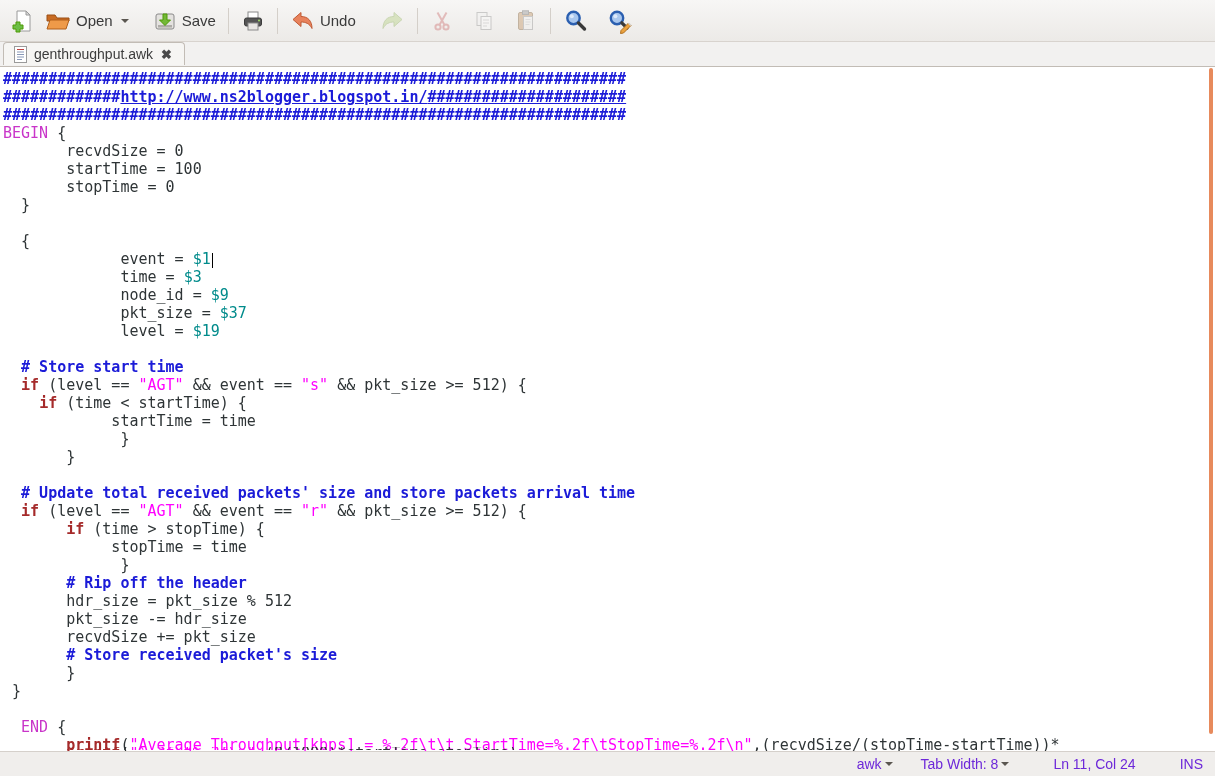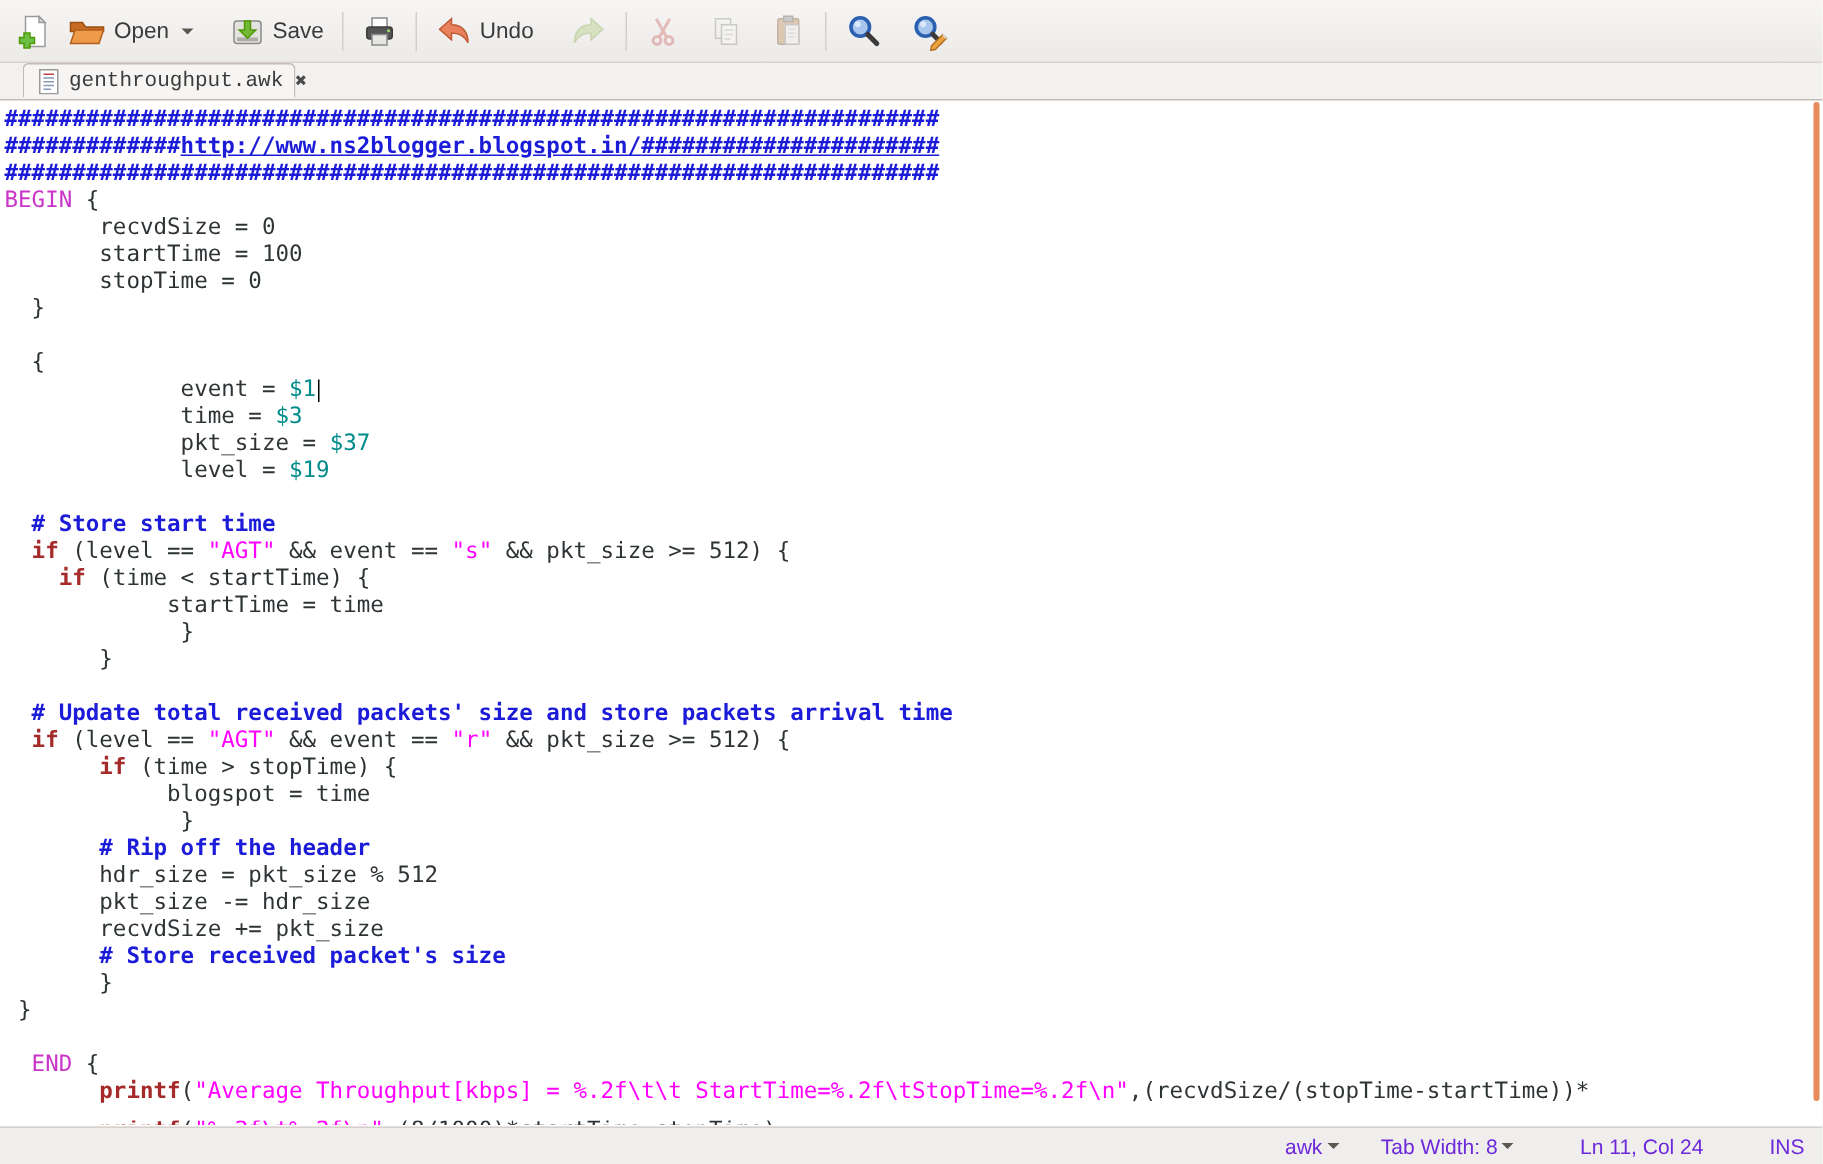--- a/index.html
+++ b/index.html
@@ -23,24 +23,24 @@
     width:0; height:0; border-left:4px solid transparent;
     border-right:4px solid transparent; border-top:4px solid #5a5650;
     margin-left:3px;
   }
   .sp8  { width:8px;  }
   .sp14 { width:14px; }
 
   
   .tabbar { height:23px; position:relative; padding-left:3px; }
   .tab {
-    position:absolute; left:15px; top:0; height:23px;
+    position:absolute; left:3px; top:0; height:23px;
     display:flex; align-items:center; gap:6px;
     background:#f6f5f3; border:1px solid #c2bcb5; border-bottom:none;
-    border-radius:4px 4px 0 0; padding:0 9px; width:182px;font-family:Liberation Mono, monospace;
+    border-radius:4px 4px 0 0; padding:0 9px; width:182px;
   }
   .tab-label { font-size:14px; color:#3c3c3c; white-space:nowrap; }
   .tab-close { font-size:13px; color:#4a4a4a; font-weight:bold; margin-left:2px; }
 
   
   .editor {
     position:absolute; left:0; top:66px; width:1215px; height:685px;
     background:#ffffff; border-top:1px solid #c2bcb5; overflow:hidden;
   }
   #code { padding:3px 0 0 3px; }
@@ -242,34 +242,35 @@
       <div class="code-line"><span class="sg-c">#####################################################################</span></div>
       <div class="code-line"><span class="sg-p">BEGIN</span><span class="sg-d"> {</span></div>
       <div class="code-line"><span class="sg-d">       recvdSize = 0</span></div>
       <div class="code-line"><span class="sg-d">       startTime = 100</span></div>
       <div class="code-line"><span class="sg-d">       stopTime = 0</span></div>
       <div class="code-line"><span class="sg-d">  }</span></div>
       <div class="code-line"></div>
       <div class="code-line"><span class="sg-d">  {</span></div>
       <div class="code-line"><span class="sg-d">             event = </span><span class="sg-v">$1</span><span class="caret"></span></div>
       <div class="code-line"><span class="sg-d">             time = </span><span class="sg-v">$3</span></div>
+      <div class="code-line"><span class="sg-d">             node_id = </span><span class="sg-v">$9</span></div>
       <div class="code-line"><span class="sg-d">             pkt_size = </span><span class="sg-v">$37</span></div>
       <div class="code-line"><span class="sg-d">             level = </span><span class="sg-v">$19</span></div>
       <div class="code-line"></div>
       <div class="code-line"><span class="sg-c">  # Store start time</span></div>
       <div class="code-line"><span class="sg-d">  </span><span class="sg-k">if</span><span class="sg-d"> (level == </span><span class="sg-s">"AGT"</span><span class="sg-d"> &amp;&amp; event == </span><span class="sg-s">"s"</span><span class="sg-d"> &amp;&amp; pkt_size &gt;= 512) {</span></div>
       <div class="code-line"><span class="sg-d">    </span><span class="sg-k">if</span><span class="sg-d"> (time &lt; startTime) {</span></div>
       <div class="code-line"><span class="sg-d">            startTime = time</span></div>
       <div class="code-line"><span class="sg-d">             }</span></div>
       <div class="code-line"><span class="sg-d">       }</span></div>
       <div class="code-line"></div>
       <div class="code-line"><span class="sg-c">  # Update total received packets' size and store packets arrival time</span></div>
       <div class="code-line"><span class="sg-d">  </span><span class="sg-k">if</span><span class="sg-d"> (level == </span><span class="sg-s">"AGT"</span><span class="sg-d"> &amp;&amp; event == </span><span class="sg-s">"r"</span><span class="sg-d"> &amp;&amp; pkt_size &gt;= 512) {</span></div>
       <div class="code-line"><span class="sg-d">       </span><span class="sg-k">if</span><span class="sg-d"> (time &gt; stopTime) {</span></div>
-      <div class="code-line"><span class="sg-d">            blogspot = time</span></div>
+      <div class="code-line"><span class="sg-d">            stopTime = time</span></div>
       <div class="code-line"><span class="sg-d">             }</span></div>
       <div class="code-line"><span class="sg-c">       # Rip off the header</span></div>
       <div class="code-line"><span class="sg-d">       hdr_size = pkt_size % 512</span></div>
       <div class="code-line"><span class="sg-d">       pkt_size -= hdr_size</span></div>
       <div class="code-line"><span class="sg-d">       recvdSize += pkt_size</span></div>
       <div class="code-line"><span class="sg-c">       # Store received packet's size</span></div>
       <div class="code-line"><span class="sg-d">       }</span></div>
       <div class="code-line"><span class="sg-d"> }</span></div>
       <div class="code-line"></div>
       <div class="code-line"><span class="sg-d">  </span><span class="sg-p">END</span><span class="sg-d"> {</span></div>

